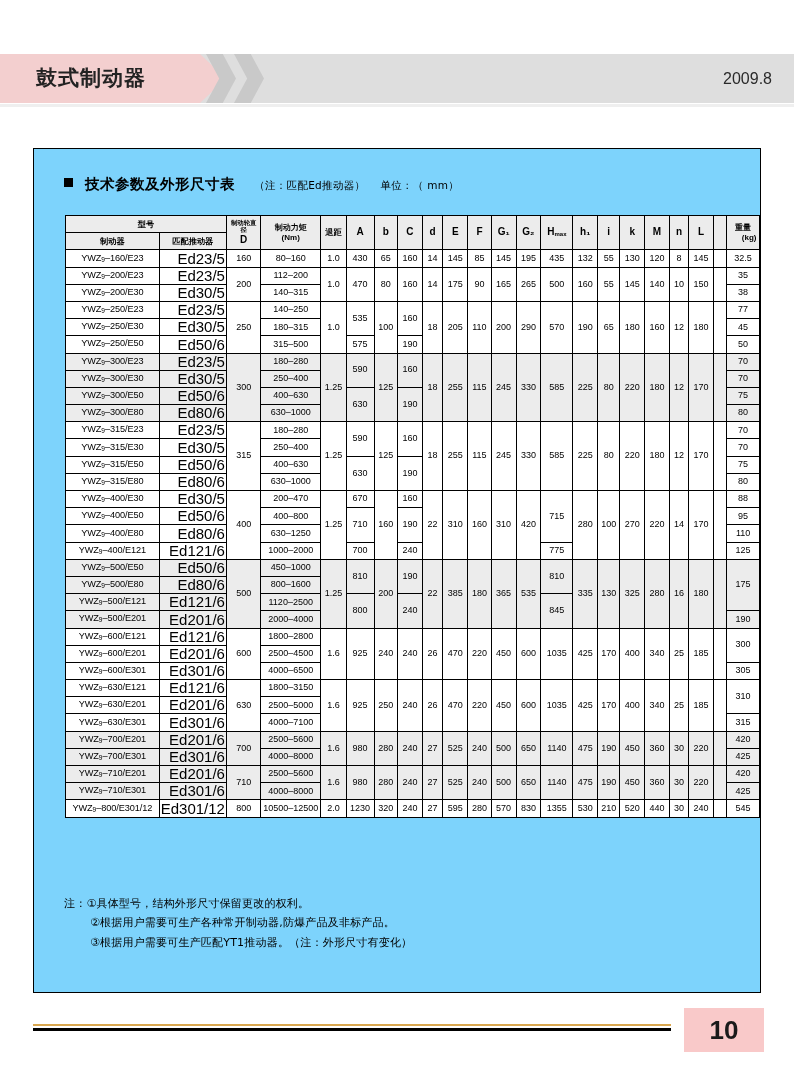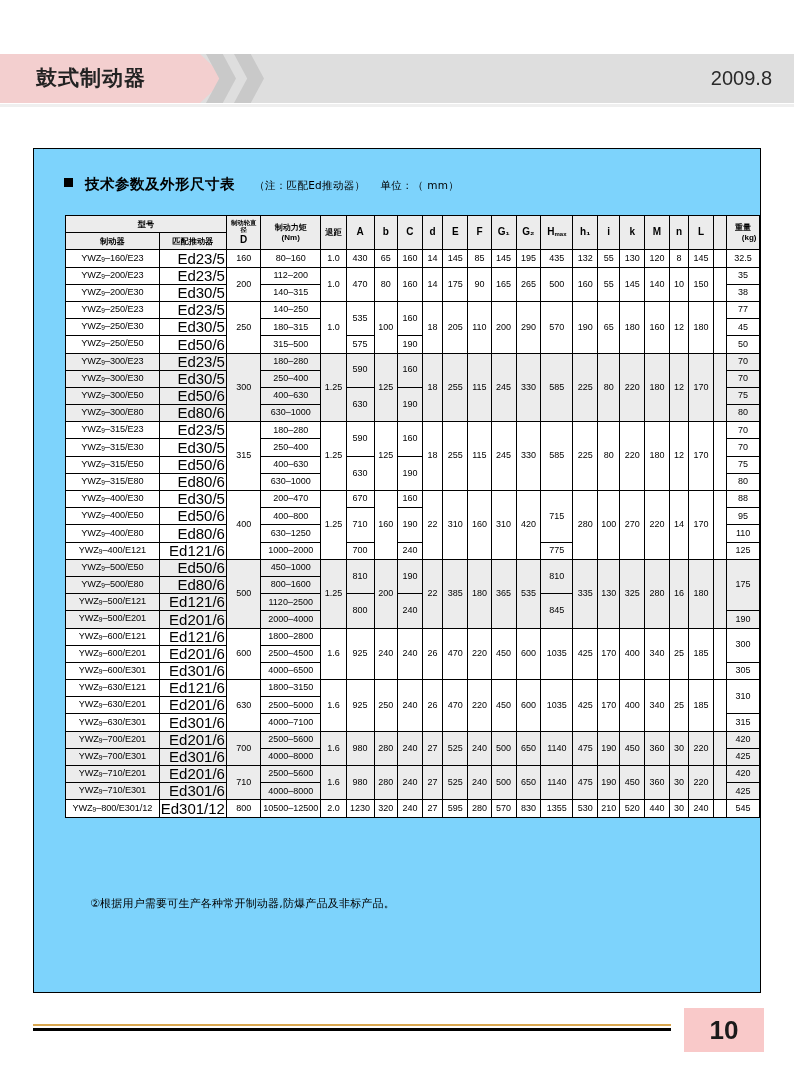--- a/index.html
+++ b/index.html
@@ -36,21 +36,21 @@
   }
   #banner .chev.c1 { left:206px; }
   #banner .chev.c2 { left:234px; }
   #banner .title {
     position:absolute; left:36px; top:0; height:55px; line-height:49px;
     font-size:21px; font-weight:bold; color:#222;
     letter-spacing:1px;
   }
   #banner .date {
     position:absolute; right:22px; top:0; height:63px; line-height:49px;
-    font-size:20px; color:#2a2a2a;
+    font-size:16px; color:#2a2a2a;
     font-family:"Liberation Sans",sans-serif;
   }
   #banner-underline {
     position:absolute; left:0; top:104px; width:794px; height:3px;
     background:#efefef;
   }
 
   
   #frame {
     position:absolute; left:33px; top:148px;
@@ -691,22 +691,28 @@
             <td class="num" rowspan="1">30</td>
             <td class="num" rowspan="1">240</td>
             <td rowspan="1" class="blank"></td>
             <td class="num" rowspan="1">545</td>
           </tr>
         </tbody>
     </table>
   </div>
 
   <div id="notes">
+    <div class="n1">
+      <span>注：</span><span>①具体型号，结构外形尺寸保留更改的权利。</span>
+    </div>
     <div class="nr">
       <span>②根据用户需要可生产各种常开制动器,防爆产品及非标产品。</span>
+    </div>
+    <div class="nr">
+      <span>③根据用户需要可生产匹配YT1推动器。（注：外形尺寸有变化）</span>
     </div>
   </div>
 </div>
 
 <div id="footer-rules">
   <div class="gold"></div>
   <div class="white"></div>
   <div class="black"></div>
 </div>
 <div id="pagenum">10</div>

